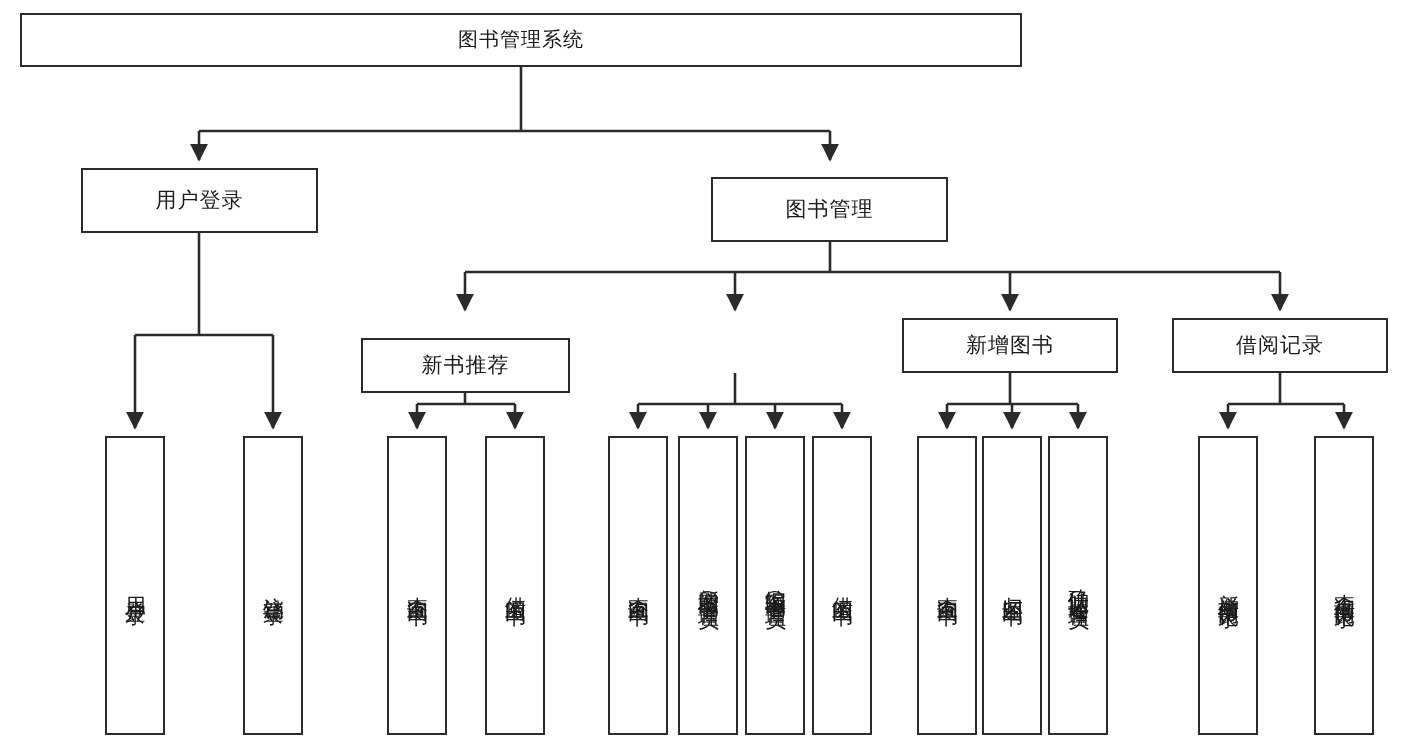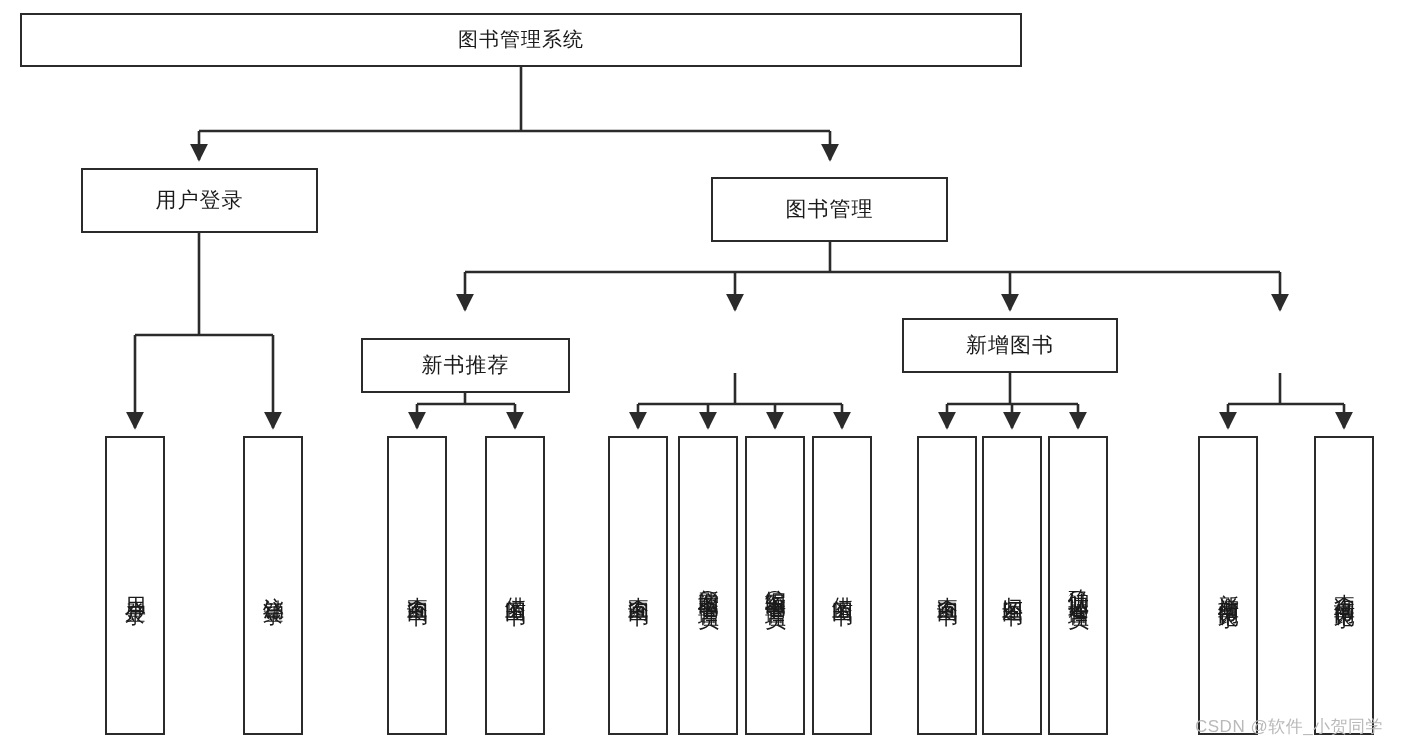--- a/index.html
+++ b/index.html
@@ -128,20 +128,23 @@
   <div class="node horiz" id="node-l2-1" style="left: 711px; top: 177px; width: 237px; height: 65px;">
     <span class="txt">图书管理</span>
   </div>
 
   <div class="node horiz" id="node-l3-0" style="left: 361px; top: 318px; width: 209px; height: 55px; margin-top: 20px;">
     <span class="txt">新书推荐</span>
   </div>
   <div class="node horiz" id="node-l3-2" style="left: 902px; top: 318px; width: 216px; height: 55px;">
     <span class="txt">新增图书</span>
   </div>
+  <div class="node horiz" id="node-l3-3" style="left: 1172px; top: 318px; width: 216px; height: 55px;">
+    <span class="txt">借阅记录</span>
+  </div>
 
   <div class="node vert" id="node-leaf-0" style="left: 105px; top: 436px; width: 60px; height: 299px;">
     <span class="txt">用户登录</span>
   </div>
   <div class="node vert" id="node-leaf-1" style="left: 243px; top: 436px; width: 60px; height: 299px;">
     <span class="txt">注销登录</span>
   </div>
   <div class="node vert" id="node-leaf-2" style="left: 387px; top: 436px; width: 60px; height: 299px;">
     <span class="txt">查询图书</span>
   </div>
@@ -169,15 +172,14 @@
   <div class="node vert" id="node-leaf-10" style="left: 1048px; top: 436px; width: 60px; height: 299px;">
     <span class="txt">确认归还（管理员）</span>
   </div>
   <div class="node vert" id="node-leaf-11" style="left: 1198px; top: 436px; width: 60px; height: 299px;">
     <span class="txt">新增借阅记录</span>
   </div>
   <div class="node vert" id="node-leaf-12" style="left: 1314px; top: 436px; width: 60px; height: 299px;">
     <span class="txt">查询借阅记录</span>
   </div>
 
-  <div class="watermark" id="watermark" style="left: 1195px; top: 715px;">CSDN @软件_小贺同学</div>
 
 </div>
 
 </body></html>

